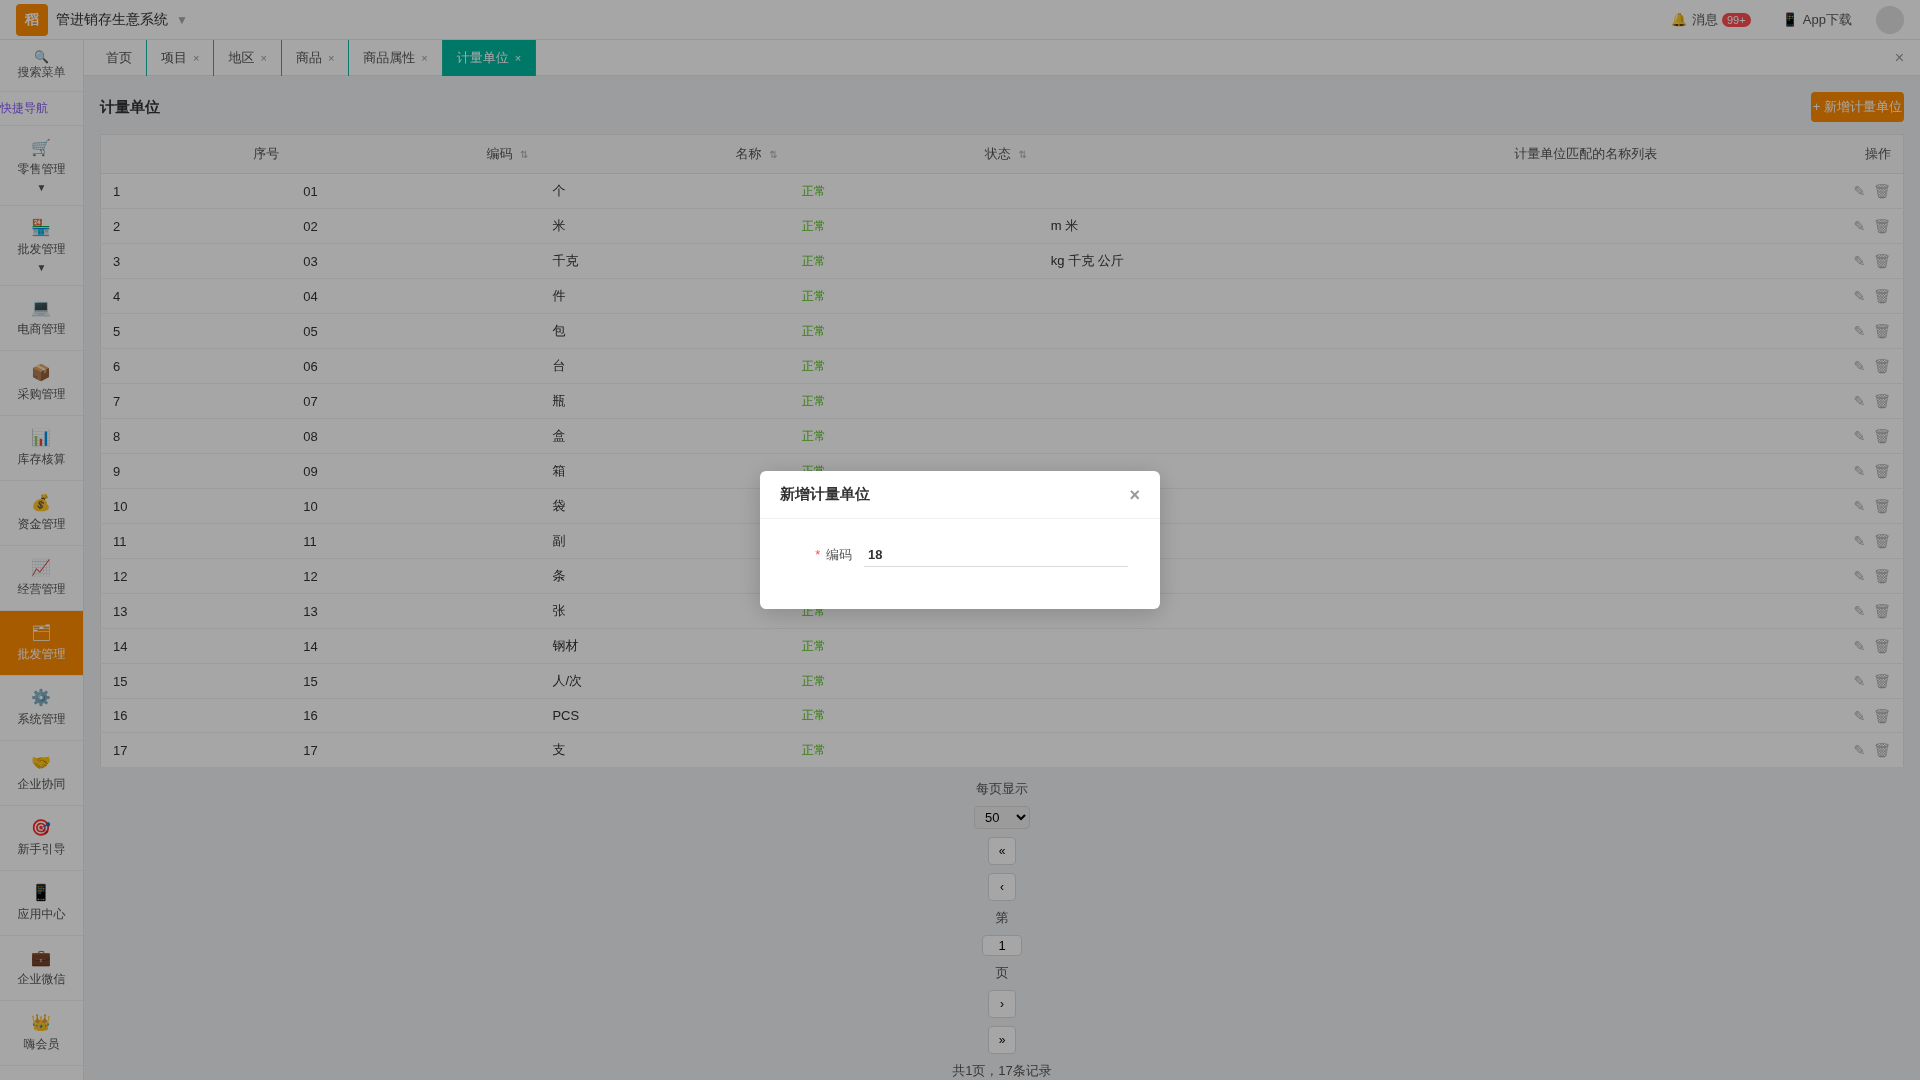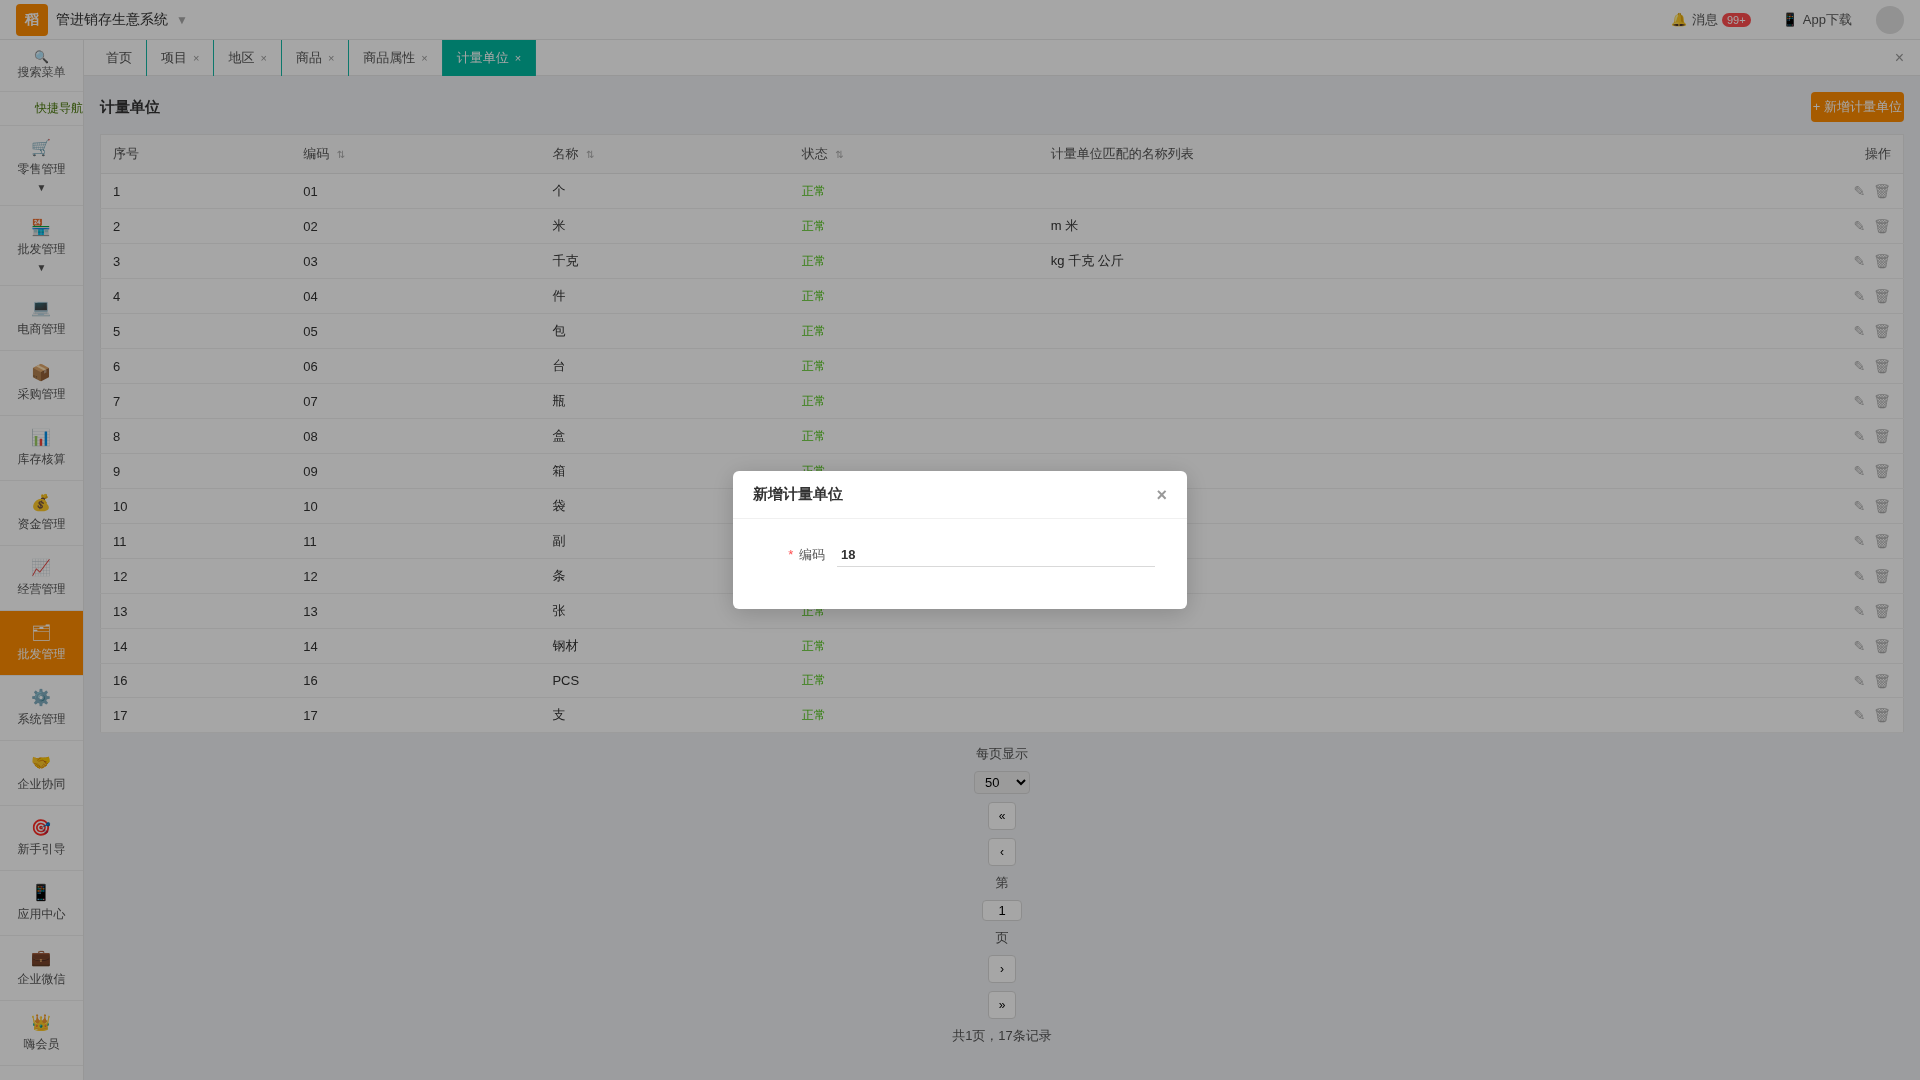--- a/index.html
+++ b/index.html
@@ -83,22 +83,22 @@
       padding: 10px 8px;
       font-size: 12px;
       color: #666;
       text-align: center;
       border-bottom: 1px solid #f0f0f0;
       cursor: pointer;
     }
     .sidebar-nav {
       padding: 8px 0;
       font-size: 12px;
-      color: #4d7c0f;
-      text-align: right;
+      color: #8b5cf6;
+      text-align: left;
       cursor: pointer;
       border-bottom: 1px solid #f0f0f0;
     }
     .sidebar-item {
       padding: 12px 8px;
       font-size: 12px;
       color: #555;
       text-align: center;
       cursor: pointer;
       display: flex;
@@ -193,21 +193,21 @@
     
     .data-table {
       width: 100%;
       border-collapse: collapse;
       background: #fff;
       border: 1px solid #e8e8e8;
     }
     .data-table th {
       background: #fafafa;
       padding: 10px 12px;
-      text-align: left;
+      text-align: right;
       font-size: 13px;
       color: #555;
       border-bottom: 1px solid #e8e8e8;
       font-weight: normal;
       white-space: nowrap;
     }
     .data-table th .sort-icon {
       font-size: 10px;
       color: #aaa;
       margin-left: 4px;
@@ -276,21 +276,21 @@
       top: 0; left: 0; right: 0; bottom: 0;
       background: rgba(0,0,0,0.35);
       z-index: 100;
       display: flex;
       align-items: center;
       justify-content: center;
     }
     .modal {
       background: #fff;
       border-radius: 6px;
-      width: 454px;
+      width: 400px;
       box-shadow: 0 4px 24px rgba(0,0,0,0.18);
       overflow: hidden;
     }
     .modal-header {
       padding: 14px 20px;
       font-size: 15px;
       font-weight: bold;
       color: #333;
       border-bottom: 1px solid #f0f0f0;
       display: flex;
@@ -702,20 +702,33 @@
       <td><span class="status-normal">正常</span></td>
       <td></td>
       <td style="text-align:right;">
         <div class="action-icons" style="justify-content:flex-end;">
           <span class="action-icon" title="编辑">✎</span>
           <span class="action-icon" title="删除">🗑</span>
         </div>
       </td>
     </tr>
             <tr>
+      <td>15</td>
+      <td>15</td>
+      <td>人/次</td>
+      <td><span class="status-normal">正常</span></td>
+      <td></td>
+      <td style="text-align:right;">
+        <div class="action-icons" style="justify-content:flex-end;">
+          <span class="action-icon" title="编辑">✎</span>
+          <span class="action-icon" title="删除">🗑</span>
+        </div>
+      </td>
+    </tr>
+            <tr>
       <td>16</td>
       <td>16</td>
       <td>PCS</td>
       <td><span class="status-normal">正常</span></td>
       <td></td>
       <td style="text-align:right;">
         <div class="action-icons" style="justify-content:flex-end;">
           <span class="action-icon" title="编辑">✎</span>
           <span class="action-icon" title="删除">🗑</span>
         </div>

